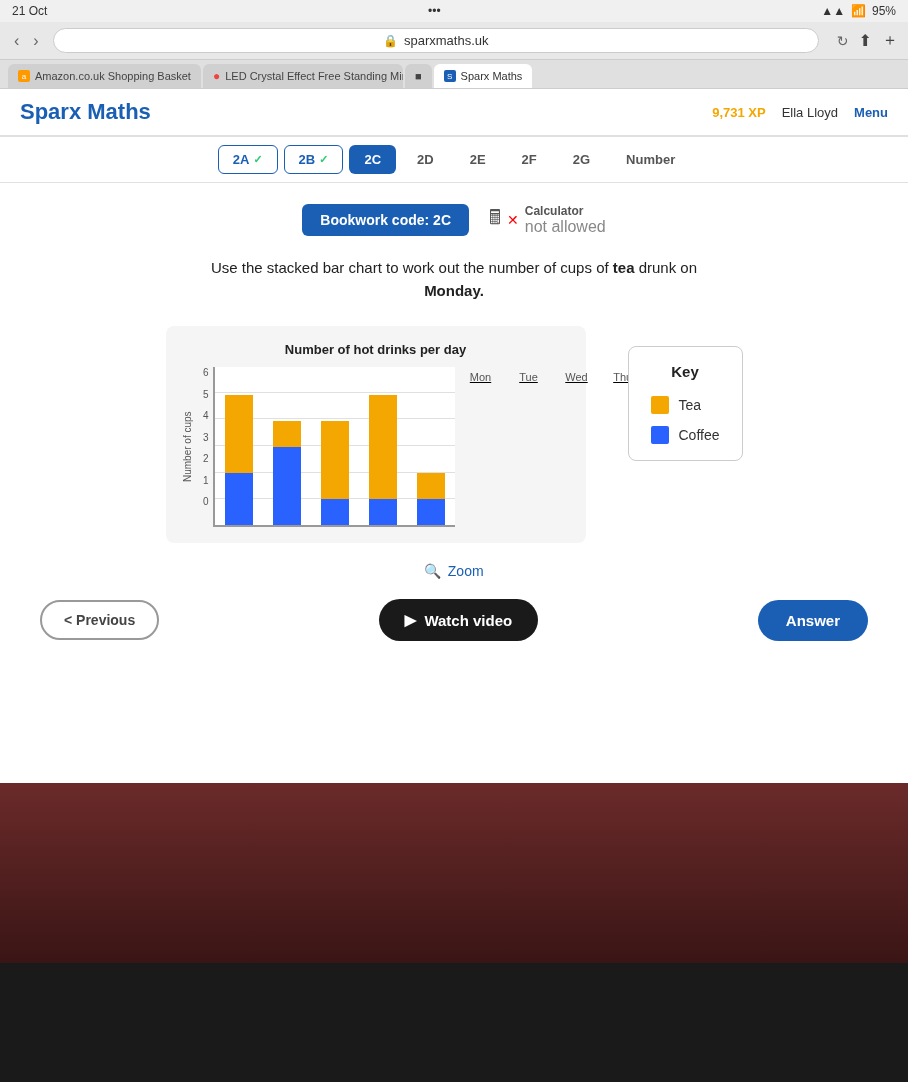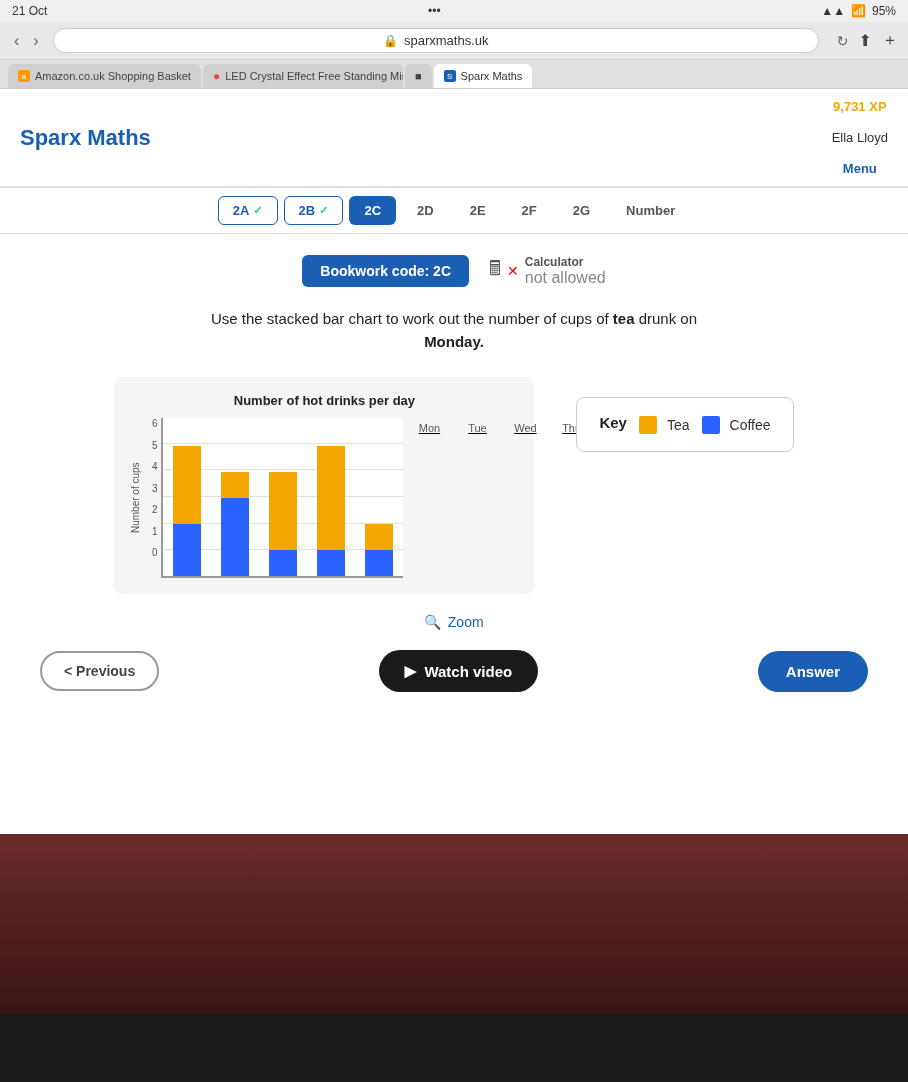--- a/index.html
+++ b/index.html
@@ -119,21 +119,20 @@
       font-size: 22px;
       font-weight: bold;
       color: #1a5fb4;
     }
     .sparx-header-right {
       display: flex;
       align-items: center;
       gap: 16px;
       font-size: 13px;
       color: #333;
-      flex-direction: column;
     }
     .xp-label { font-weight: 600; color: #f4a700; }
     .menu-btn {
       background: none;
       border: none;
       font-size: 13px;
       font-weight: 600;
       cursor: pointer;
       color: #1a5fb4;
     }
@@ -339,21 +338,21 @@
       color: #555;
     }
 
     
     .chart-key {
       background: white;
       border: 1px solid #ccc;
       border-radius: 8px;
       padding: 16px 22px;
       display: flex;
-      flex-direction: row;
+      flex-direction: column;
       justify-content: center;
       gap: 12px;
       min-width: 110px;
       align-self: flex-start;
       margin-top: 20px;
     }
     .key-title {
       font-size: 15px;
       font-weight: 700;
       color: #222;

